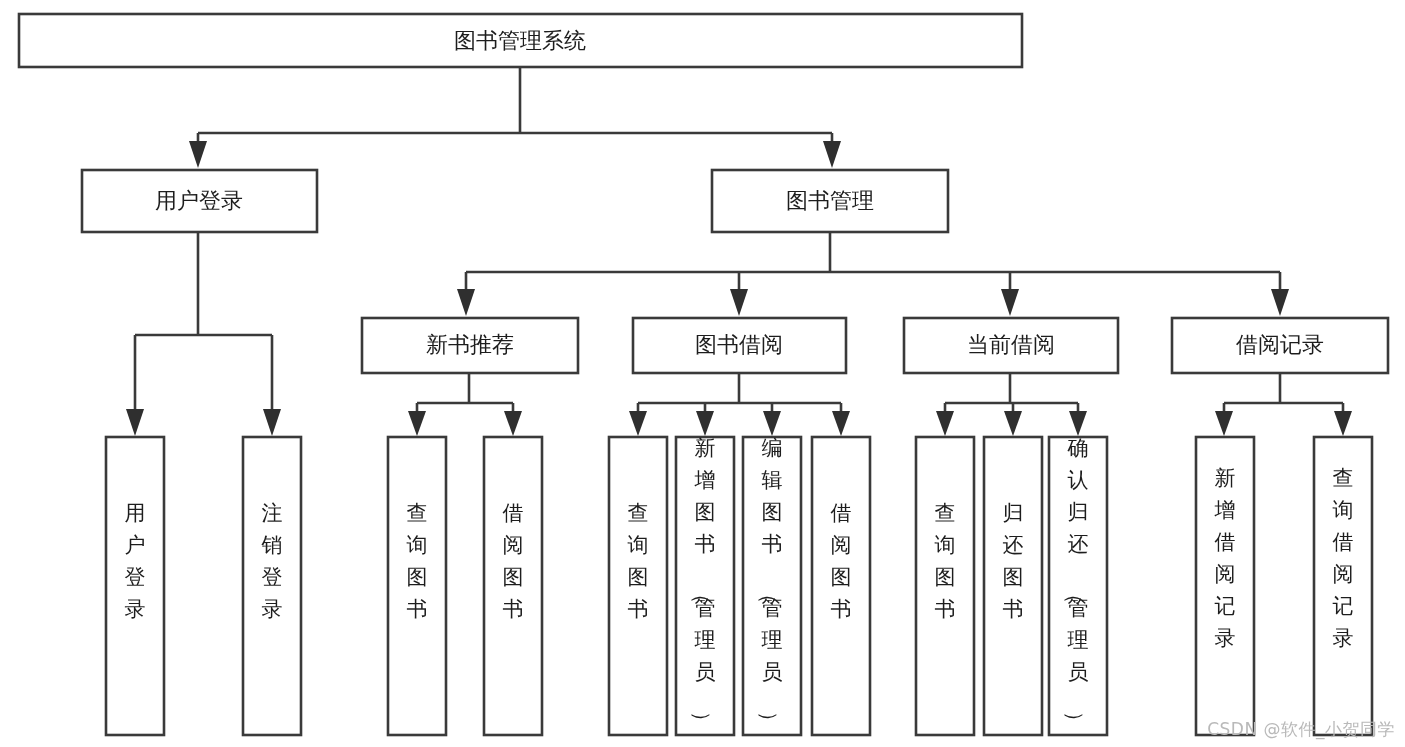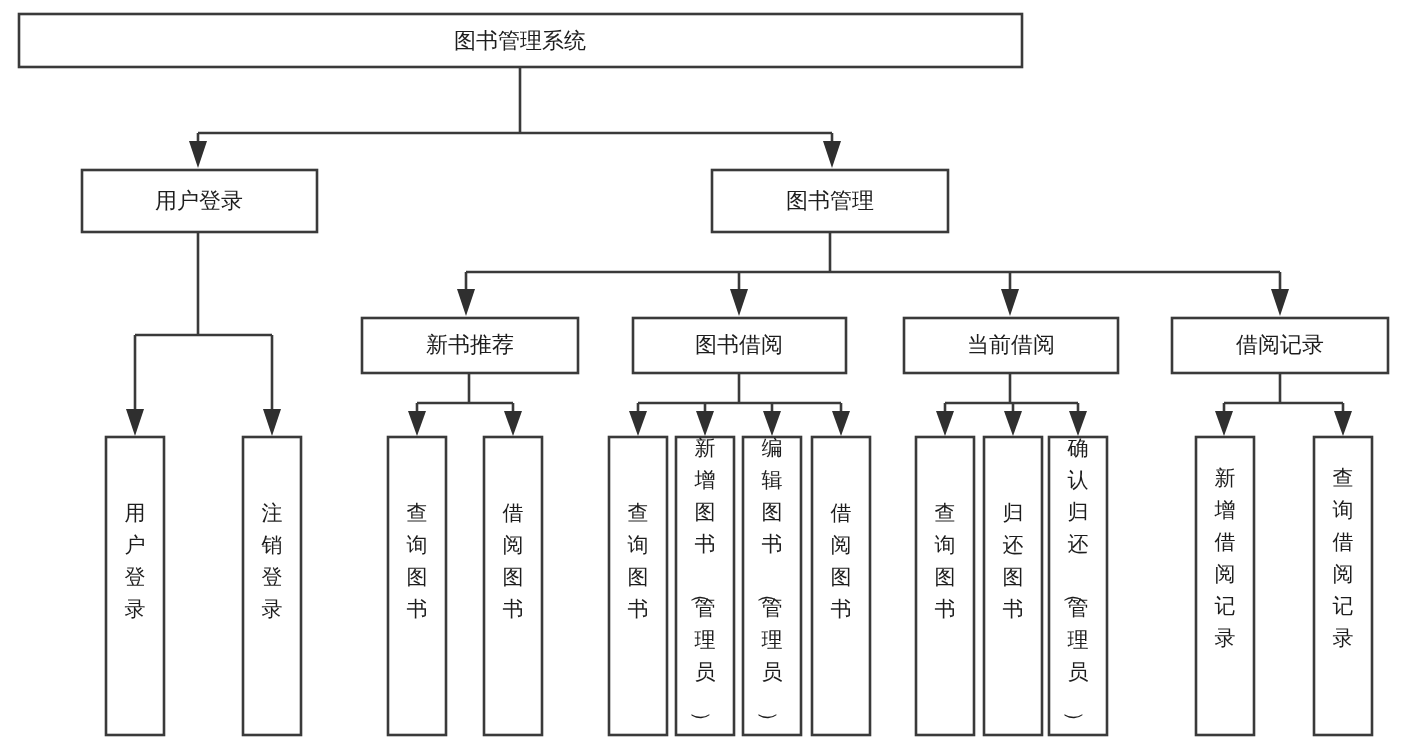--- a/index.html
+++ b/index.html
@@ -232,13 +232,14 @@
       <text class="node-label-vertical" x="1225" y="485"><tspan x="1225" y="485">新</tspan><tspan x="1225" y="517">增</tspan><tspan x="1225" y="549">借</tspan><tspan x="1225" y="581">阅</tspan><tspan x="1225" y="613">记</tspan><tspan x="1225" y="645">录</tspan></text>
     </g>
 
     <g>
       <rect class="node-box" x="1314" y="437" width="58" height="298"></rect>
       <text class="node-label-vertical" x="1343" y="485"><tspan x="1343" y="485">查</tspan><tspan x="1343" y="517">询</tspan><tspan x="1343" y="549">借</tspan><tspan x="1343" y="581">阅</tspan><tspan x="1343" y="613">记</tspan><tspan x="1343" y="645">录</tspan></text>
     </g>
 
   </svg>
 
+  <div class="watermark">CSDN @软件_小贺同学</div>
 </div>
 
 </body></html>

